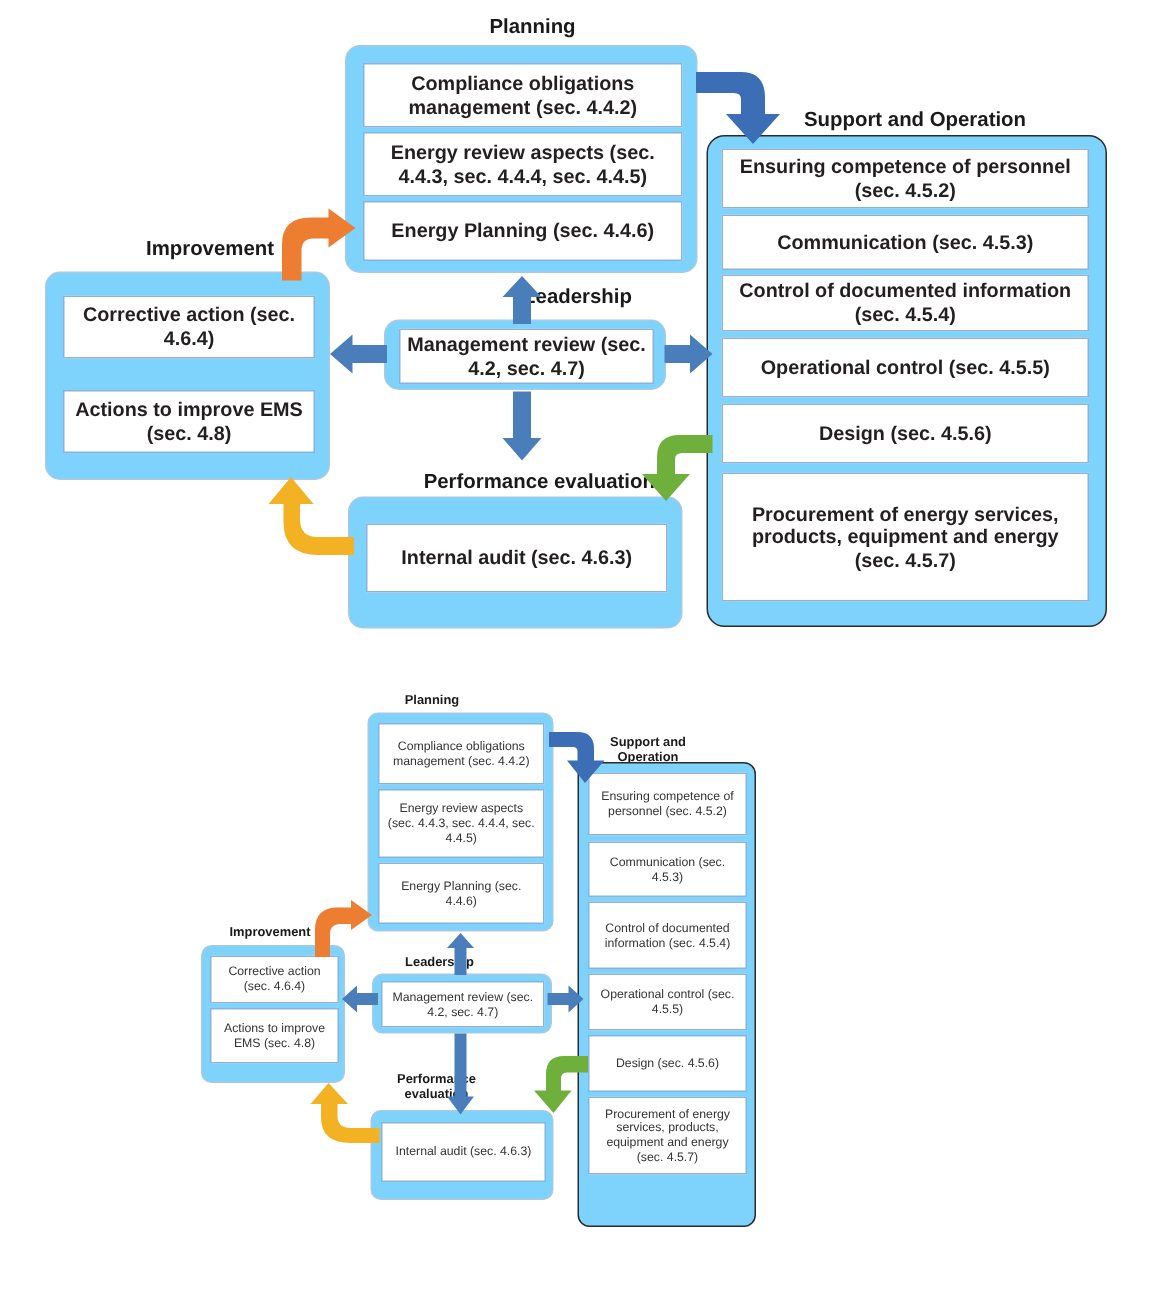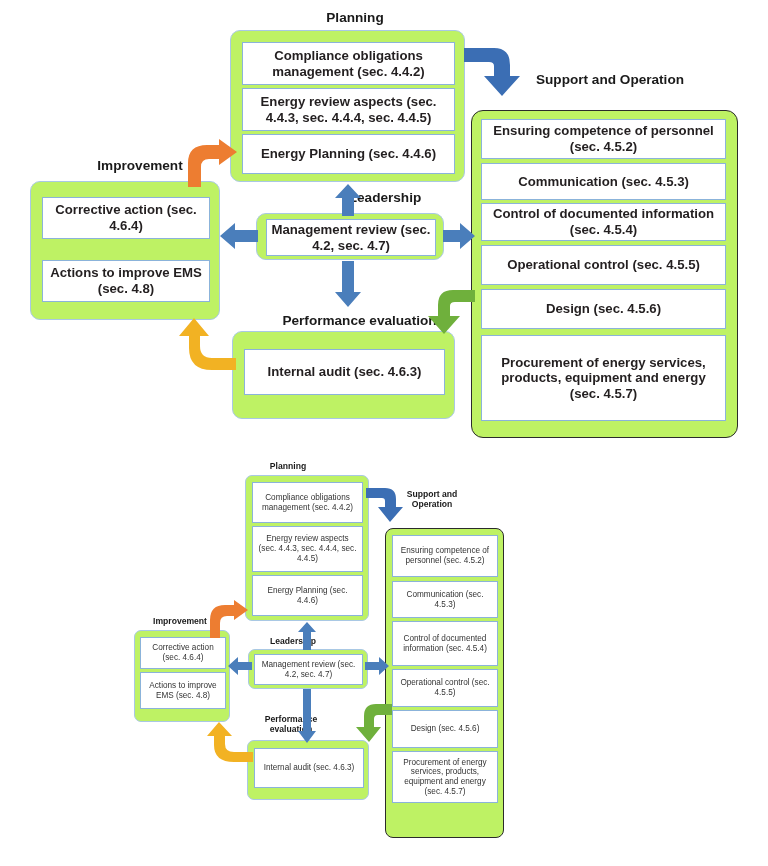--- a/index.html
+++ b/index.html
@@ -3,23 +3,23 @@
 <meta charset="utf-8">
 <title>Energy Management System Diagram</title>
 <style>
   html,body{margin:0;padding:0;background:#ffffff;}
   body{width:768px;height:866px;position:relative;overflow:hidden;
        font-family:"Liberation Sans",sans-serif;color:#231f20;}
 
   .diagram{position:absolute;padding-left:40px;}
 
   
-  .group{position:absolute;box-sizing:border-box;background:#bef264;}
+  .group{position:absolute;box-sizing:border-box;background:#7dd3fc;}
   .group.light{border:1.4px solid #a9c8e4;border-radius:10px;}
-  .group.dark{border:1.8px solid #2b2b2b;border-radius:12px;margin-top:20px;}
+  .group.dark{border:1.8px solid #2b2b2b;border-radius:12px;}
 
   
   .item{position:absolute;box-sizing:border-box;border:1.2px solid #8bb3da;
         background:#ffffff;display:flex;align-items:center;justify-content:center;
         text-align:center;line-height:1.18;padding:2px 4px;}
 
   
   .caption{position:absolute;font-weight:bold;text-align:center;
            line-height:1.15;color:#1a1a1a;}
 

